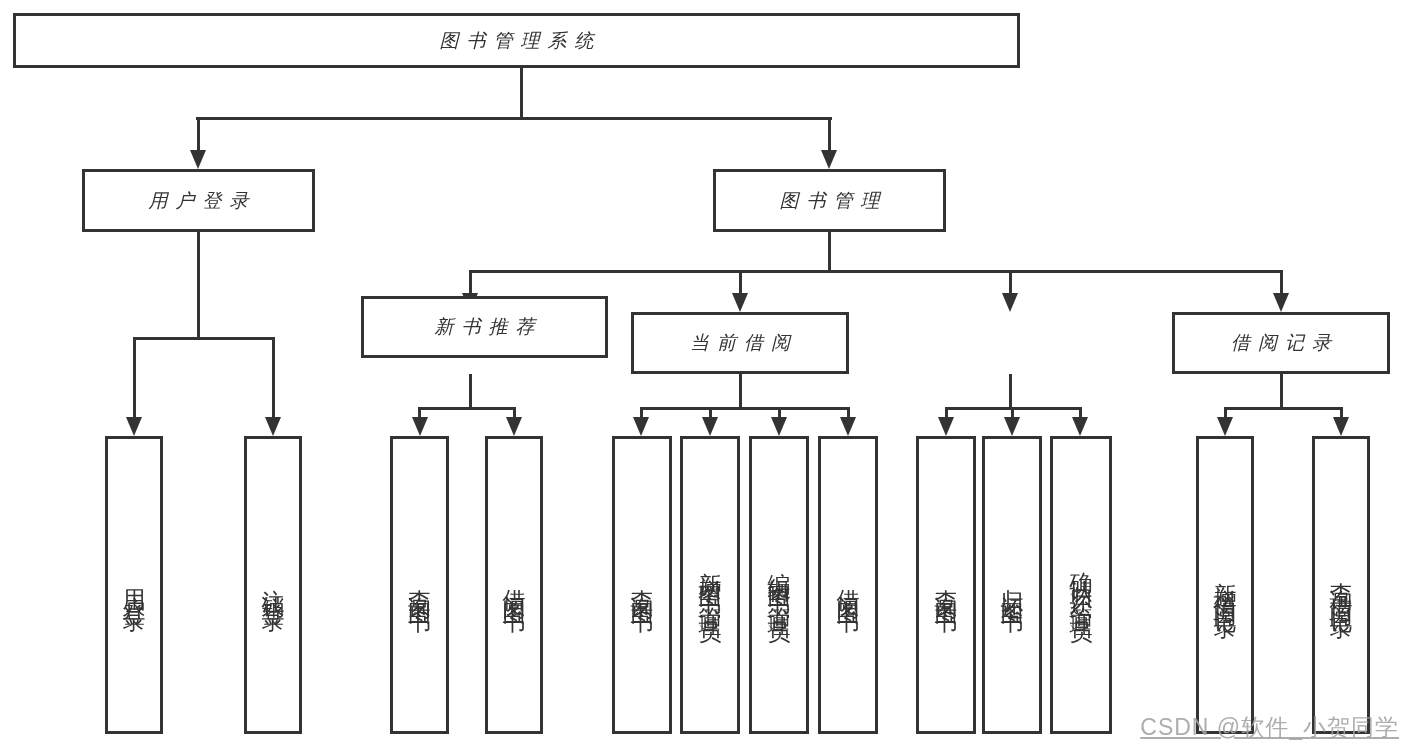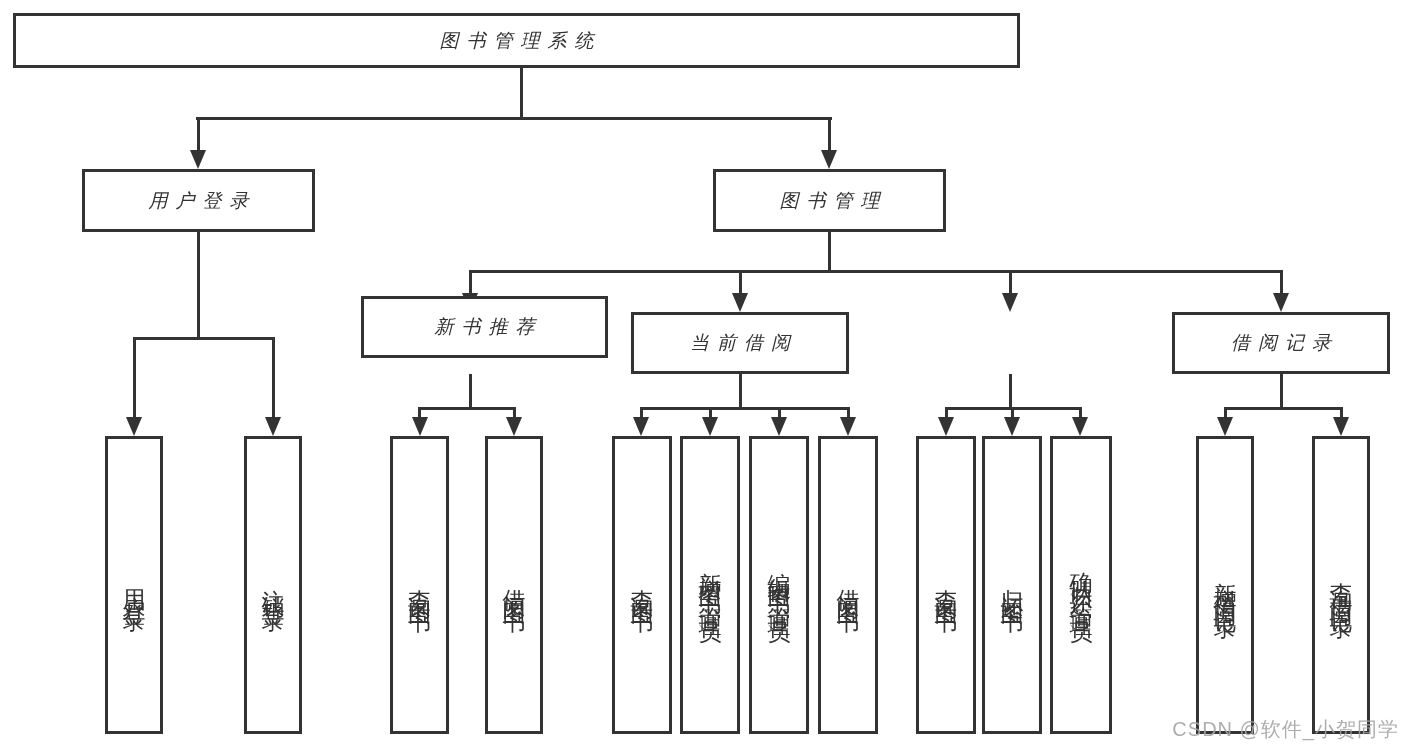--- a/index.html
+++ b/index.html
@@ -22,22 +22,22 @@
     white-space:nowrap;
   }
   .line { position:absolute; background:#333; }
   .tri {
     position:absolute; width:0; height:0;
     border-left:8px solid transparent; border-right:8px solid transparent;
     border-top:19px solid #333;
   }
   .watermark {
     position:absolute; right:6px; bottom:4px;
-    font-size:20px; color:rgba(164,164,164,0.9);
-    letter-spacing:1px; z-index:5; white-space:nowrap;
+    font-size:23px; color:rgba(164,164,164,0.9);
+    letter-spacing:1px; z-index:5; white-space:nowrap;text-decoration:underline;
   }
 </style>
 </head>
 <body>
 
 <div id="canvas">
 
   <div class="box" style="left:13px;top:13px;width:1007px;height:55px;">
     <span class="hlabel">图书管理系统</span>
   </div>

